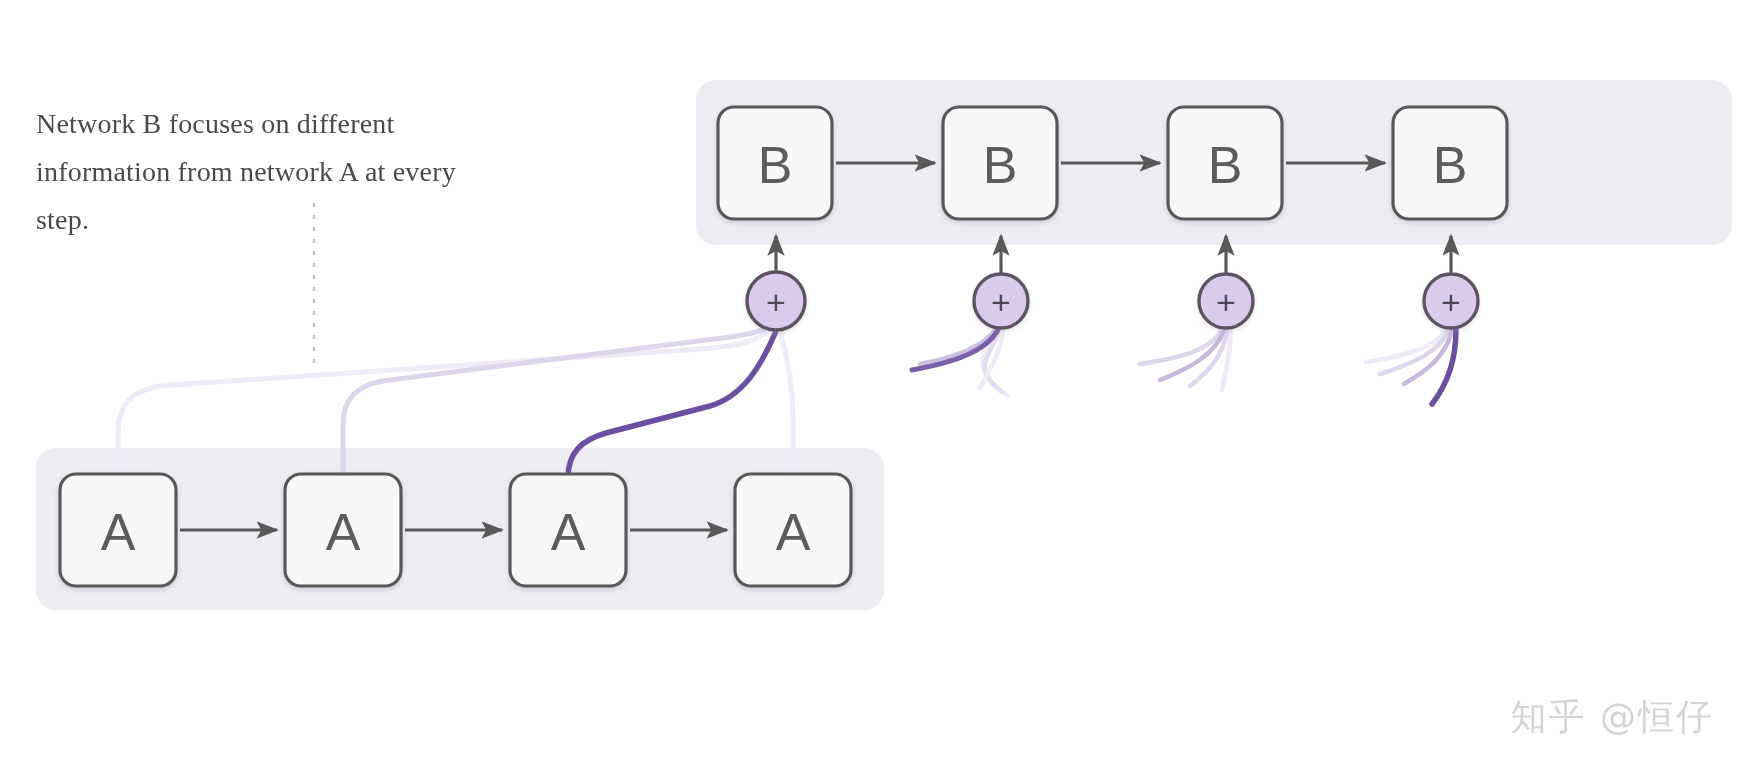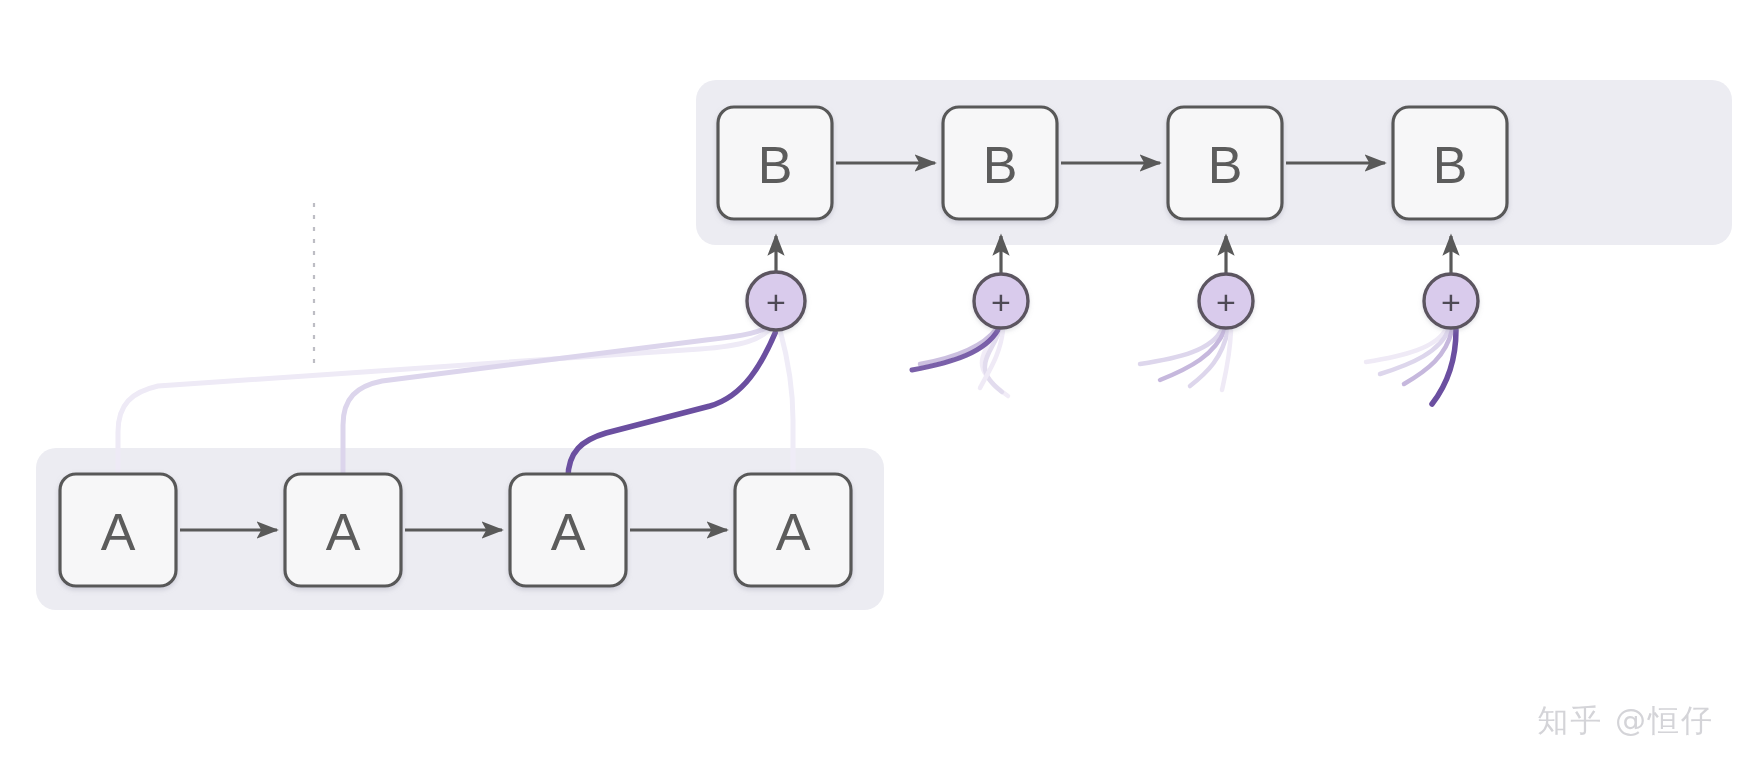--- a/index.html
+++ b/index.html
@@ -40,21 +40,21 @@
     line-height: 1.72;
     color: #4a4a4a;
     letter-spacing: 0.2px;
   }
 
   .watermark {
     position: absolute;
     right: 24px;
     bottom: 22px;
     font-family: "DejaVu Sans", sans-serif;
-    font-size: 31px;
+    font-size: 36px;
     color: #d4d4d8;
     letter-spacing: 2px;
     white-space: nowrap;
     user-select: none;
   }
 
   .node-label {
     font-family: "Liberation Sans", sans-serif;
     font-size: 52px;
     fill: #5c5c5c;
@@ -198,15 +198,16 @@
       <text class="plus-label" x="1226" y="302">+</text>
     </g>
     <g>
       <circle cx="1451" cy="301" r="27" fill="#d9cbec" stroke="#5b5560" stroke-width="3.4" filter="url(#softshadow)"></circle>
       <text class="plus-label" x="1451" y="302">+</text>
     </g>
 
     <line x1="314" y1="203" x2="314" y2="366" stroke="#bdbdc4" stroke-width="2.2" stroke-dasharray="4 8"></line>
   </svg>
 
+  <div class="caption">Network B focuses on different information from network A at every step.</div>
 
   <div class="watermark">知乎 @恒仔</div>
 </div>
 
 </body></html>

